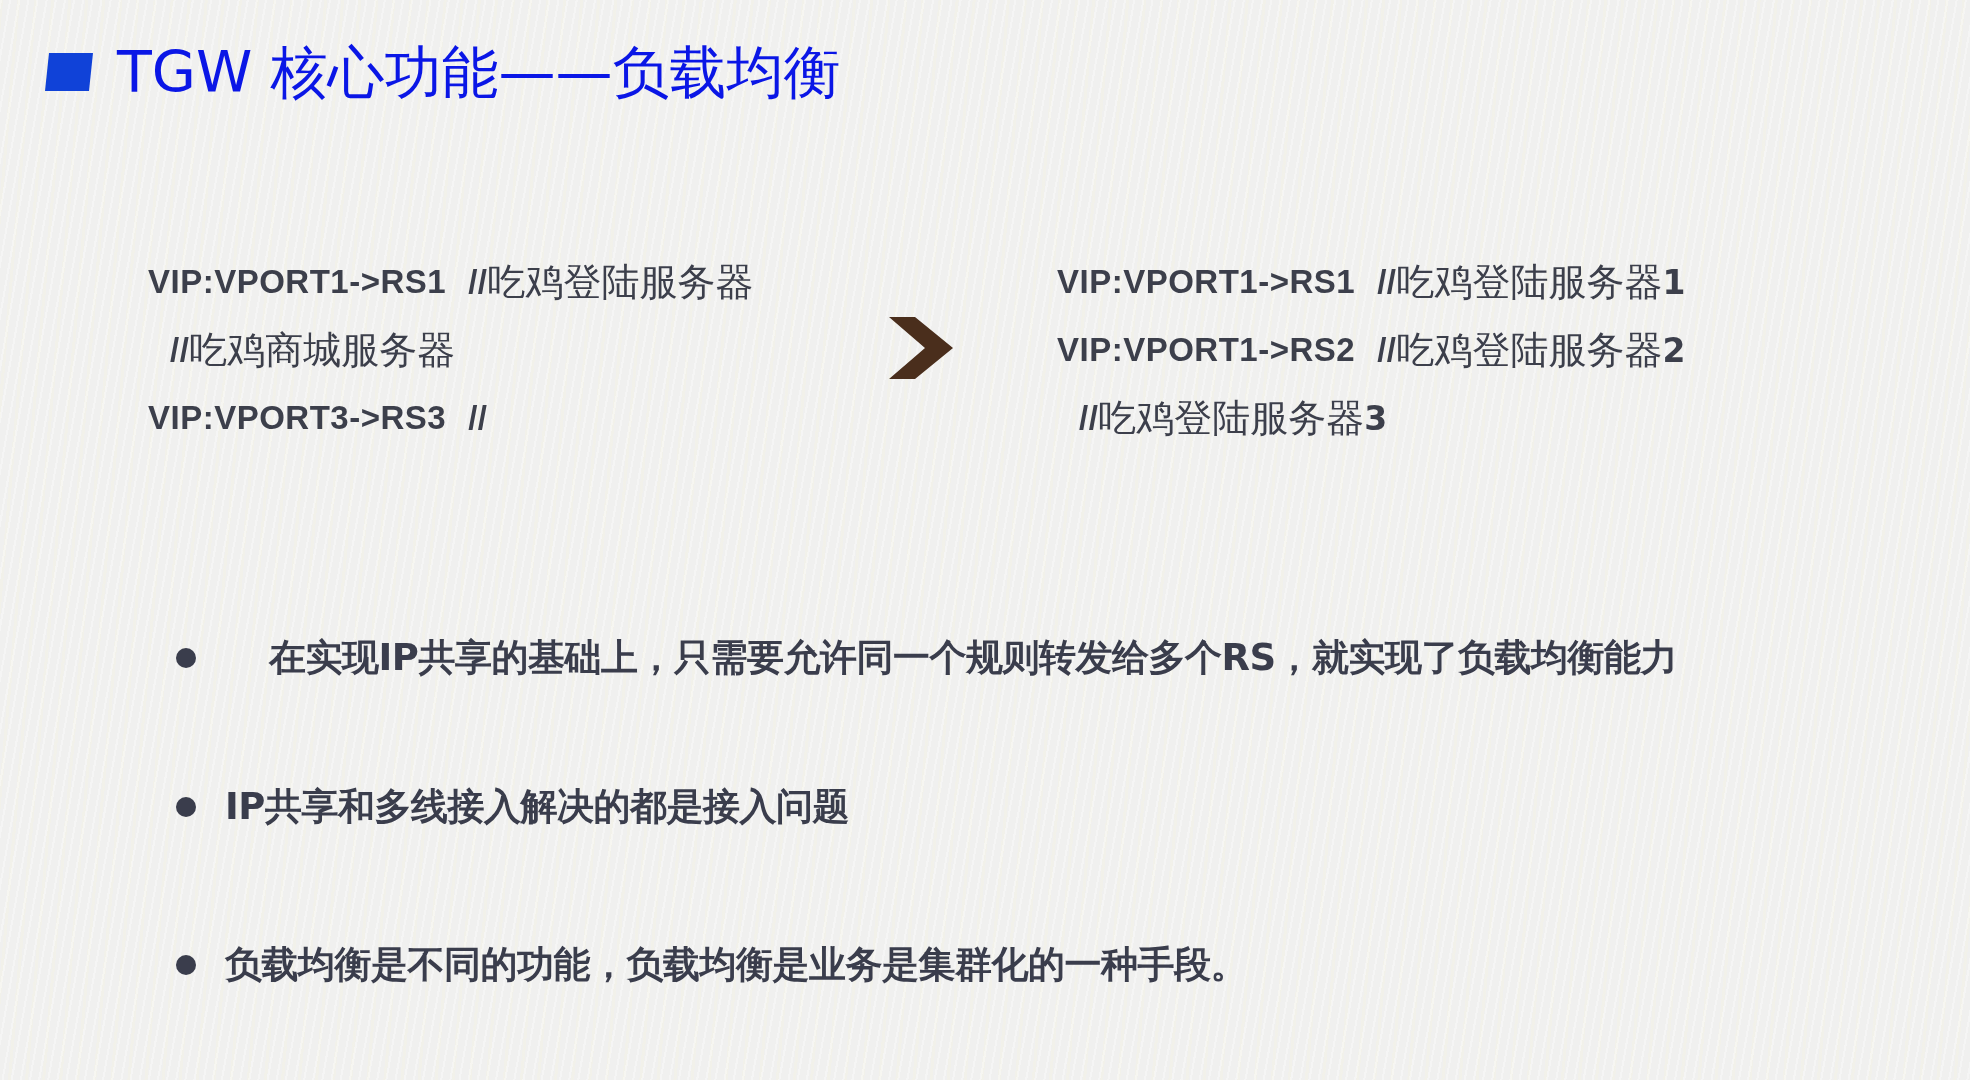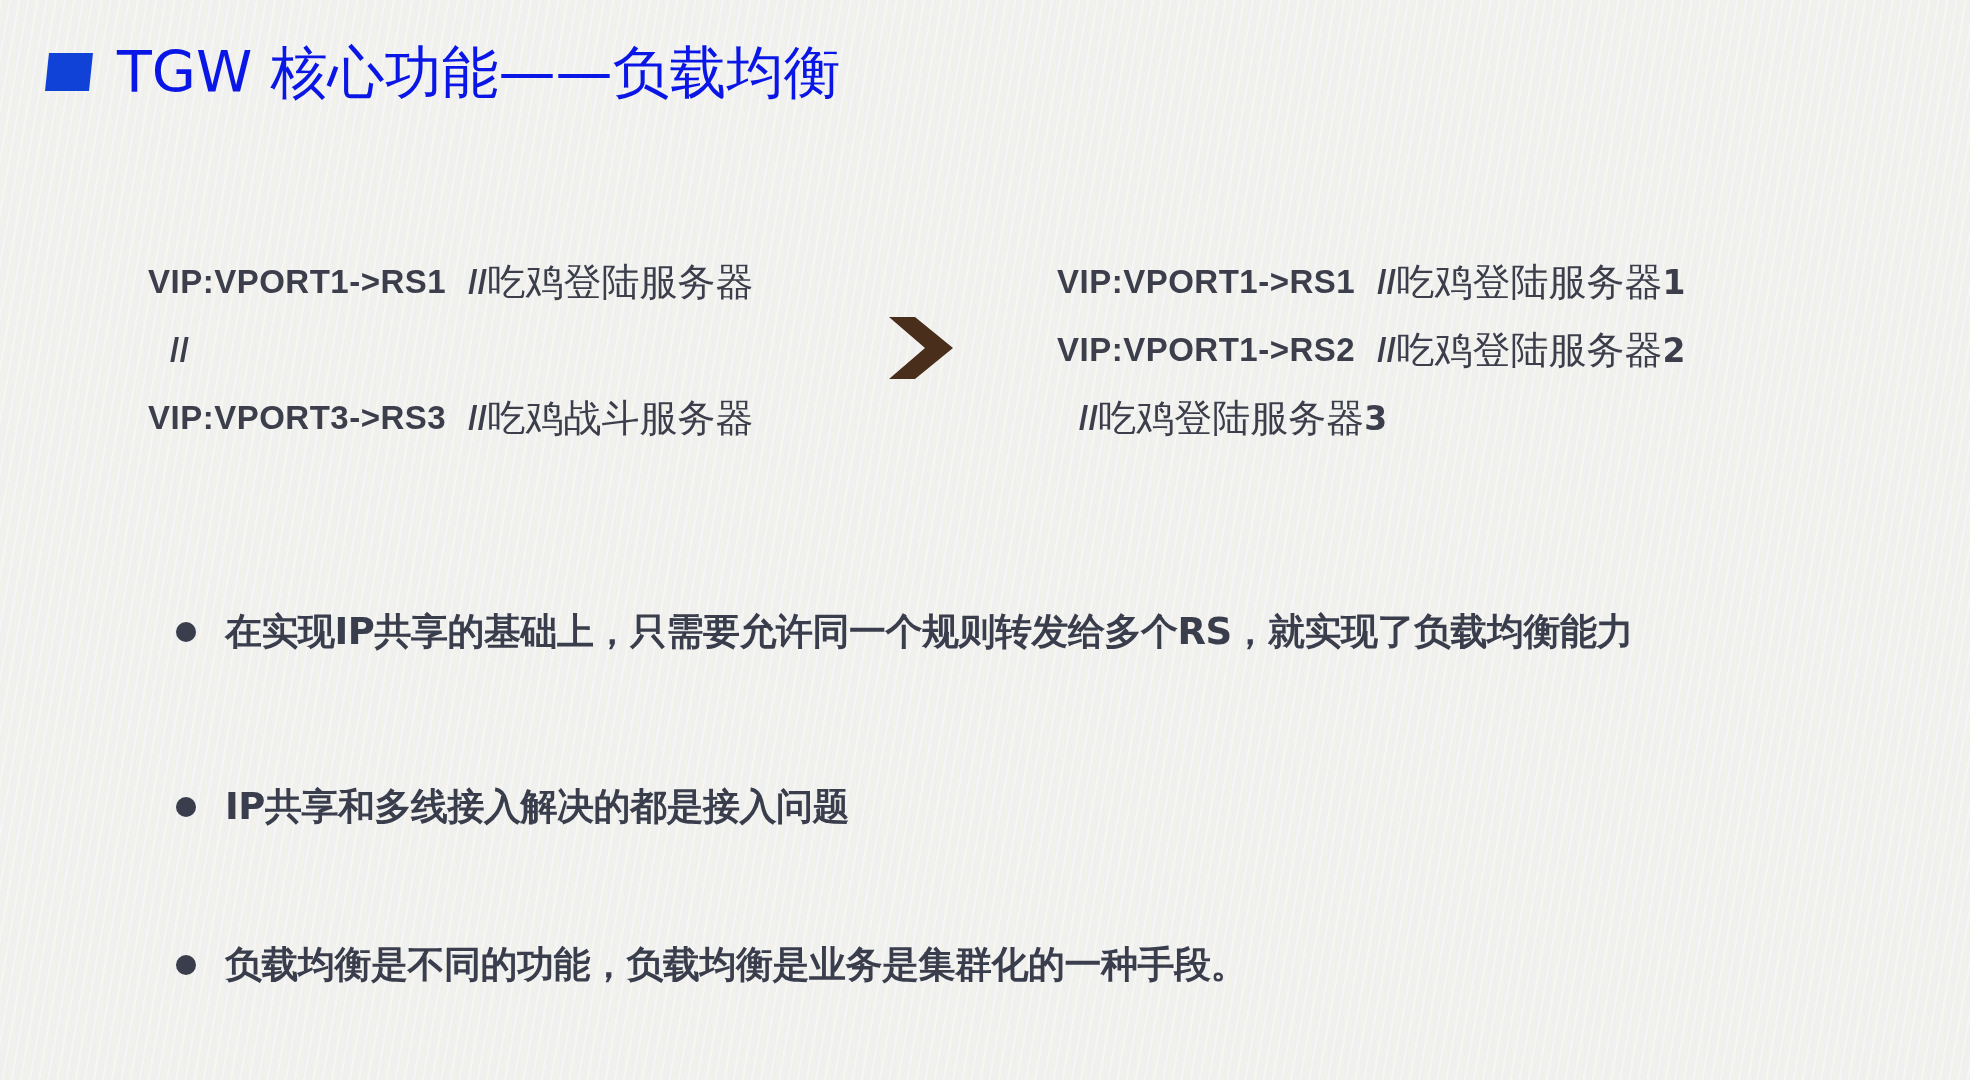--- a/index.html
+++ b/index.html
@@ -46,27 +46,27 @@
   <div class="code-line">
     <span class="code-mono">VIP:VPORT1-&gt;RS1</span>
     <span class="code-gap"></span>
     <span class="code-mono">//</span>
     <span class="code-cjk">吃鸡登陆服务器</span>
     <span class="code-num"></span>
   </div>
   <div class="code-line">
     <span class="code-gap"></span>
     <span class="code-mono">//</span>
+    <span class="code-cjk">吃鸡商城服务器</span>
     <span class="code-num"></span>
   </div>
   <div class="code-line">
     <span class="code-mono">VIP:VPORT3-&gt;RS3</span>
     <span class="code-gap"></span>
     <span class="code-mono">//</span>
-    <span class="code-cjk">吃鸡战斗服务器</span>
     <span class="code-num"></span>
   </div>
 </div>
 
 <svg class="arrow" viewBox="0 0 64 62">
   <polygon points="0,0 26,0 64,31 26,62 0,62 36,31" fill="#4a2e1c"></polygon>
 </svg>
 
 <div class="code-col right">
   <div class="code-line">
@@ -85,21 +85,21 @@
   </div>
   <div class="code-line">
     <span class="code-gap"></span>
     <span class="code-mono">//</span>
     <span class="code-cjk">吃鸡登陆服务器</span>
     <span class="code-num">3</span>
   </div>
 </div>
 
 <div class="bullets">
-  <div class="bullet" style="top:607px;">
+  <div class="bullet" style="top:633px;gap:44px;">
     <span class="bullet-dot"></span>
     <span class="bullet-text">在实现IP共享的基础上，只需要允许同一个规则转发给多个RS，就实现了负载均衡能力</span>
   </div>
   <div class="bullet" style="top:782px;">
     <span class="bullet-dot"></span>
     <span class="bullet-text">IP共享和多线接入解决的都是接入问题</span>
   </div>
   <div class="bullet" style="top:912px;margin-top:28px;">
     <span class="bullet-dot"></span>
     <span class="bullet-text">负载均衡是不同的功能，负载均衡是业务是集群化的一种手段。</span>

